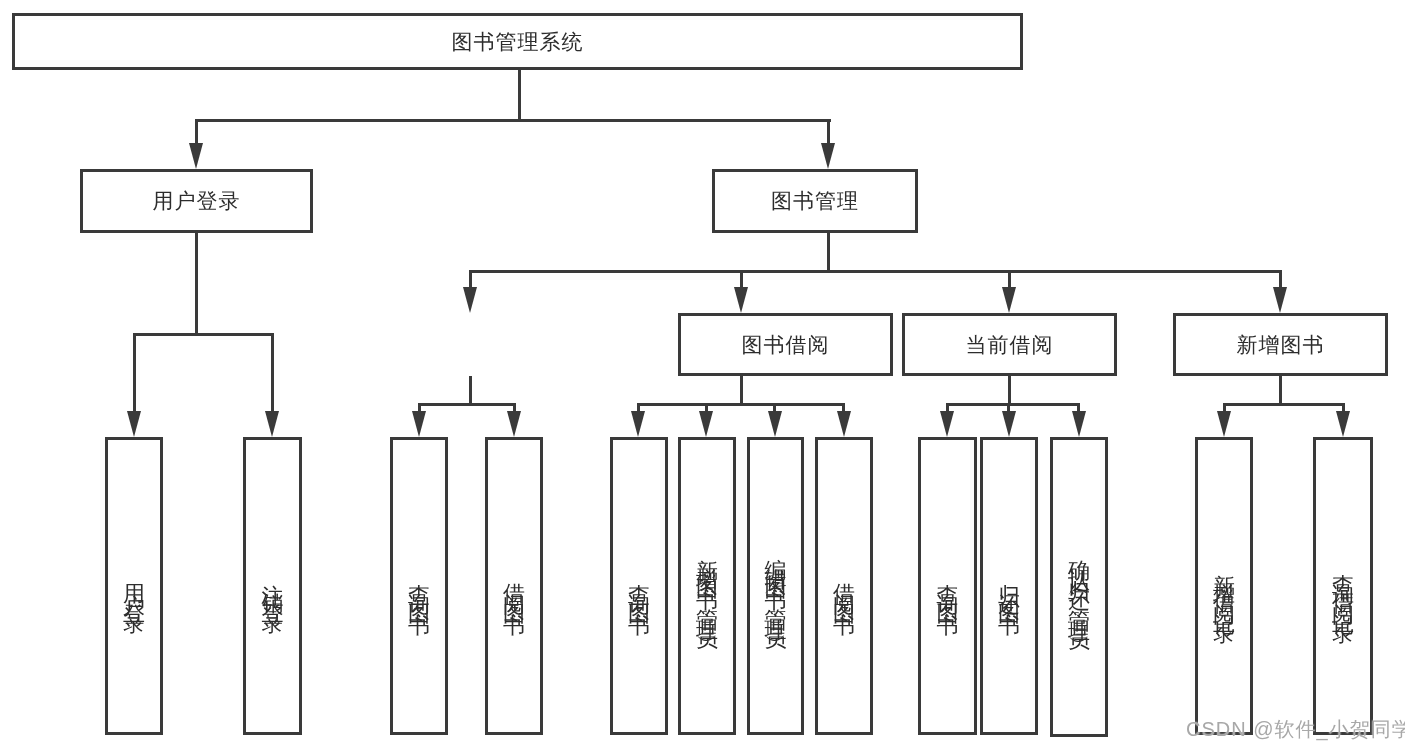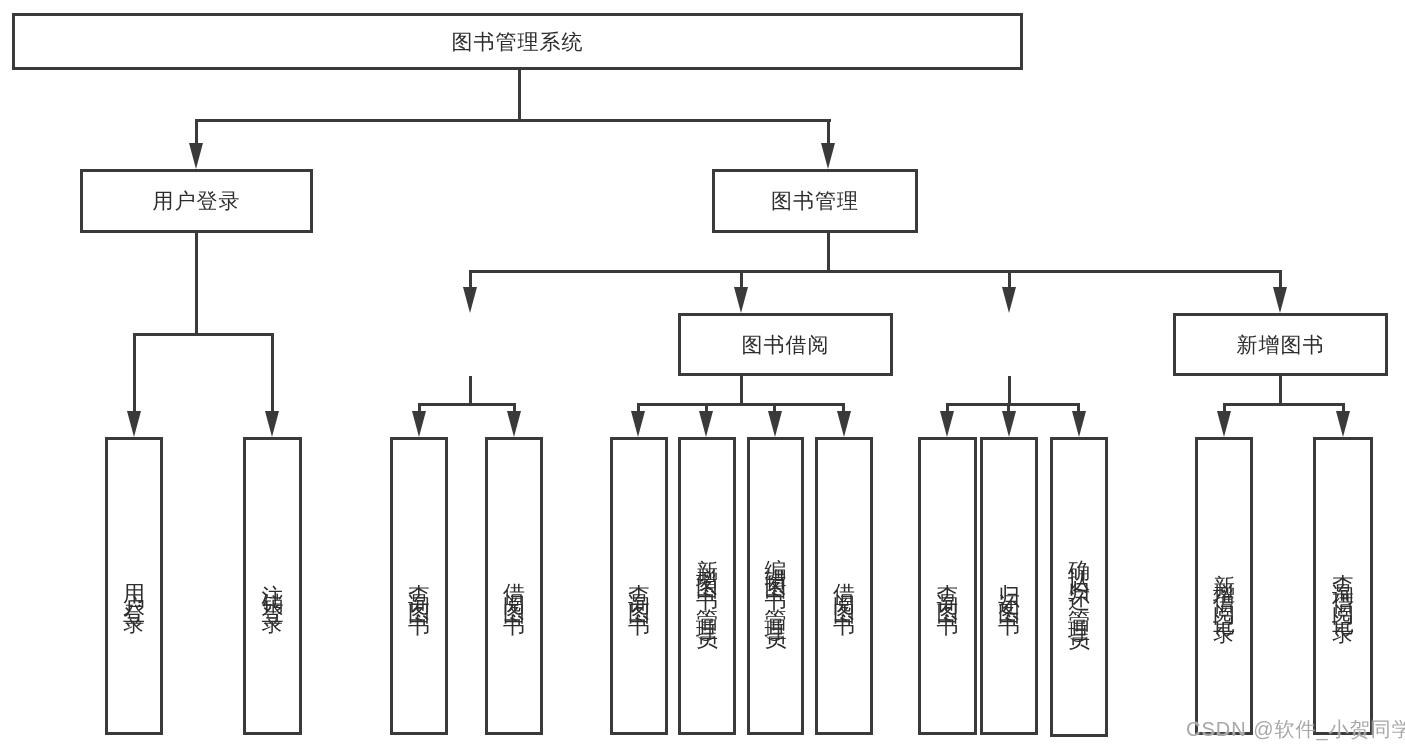--- a/index.html
+++ b/index.html
@@ -90,20 +90,23 @@
   <div class="ln" style="left:740px;top:270px;width:3px;height:20px;"></div>
   <div class="arw" style="left:734px;top:287px;"></div>
   <div class="ln" style="left:1008px;top:270px;width:3px;height:20px;"></div>
   <div class="arw" style="left:1002px;top:287px;"></div>
   <div class="ln" style="left:1279px;top:270px;width:3px;height:20px;"></div>
   <div class="arw" style="left:1273px;top:287px;"></div>
 
   <div class="box hbox" style="left:634px;top:313px;width:215px;height:63px;margin-left:44px;">
     <span>图书借阅</span>
   </div>
+  <div class="box hbox" style="left:902px;top:313px;width:215px;height:63px;">
+    <span>当前借阅</span>
+  </div>
   <div class="box hbox" style="left:1173px;top:313px;width:215px;height:63px;">
     <span>新增图书</span>
   </div>
 
   <div class="ln" style="left:469px;top:376px;width:3px;height:30px;"></div>
   <div class="ln" style="left:418px;top:403px;width:98px;height:3px;"></div>
   <div class="ln" style="left:418px;top:403px;width:3px;height:12px;"></div>
   <div class="arw" style="left:412px;top:411px;"></div>
   <div class="ln" style="left:513px;top:403px;width:3px;height:12px;"></div>
   <div class="arw" style="left:507px;top:411px;"></div>

